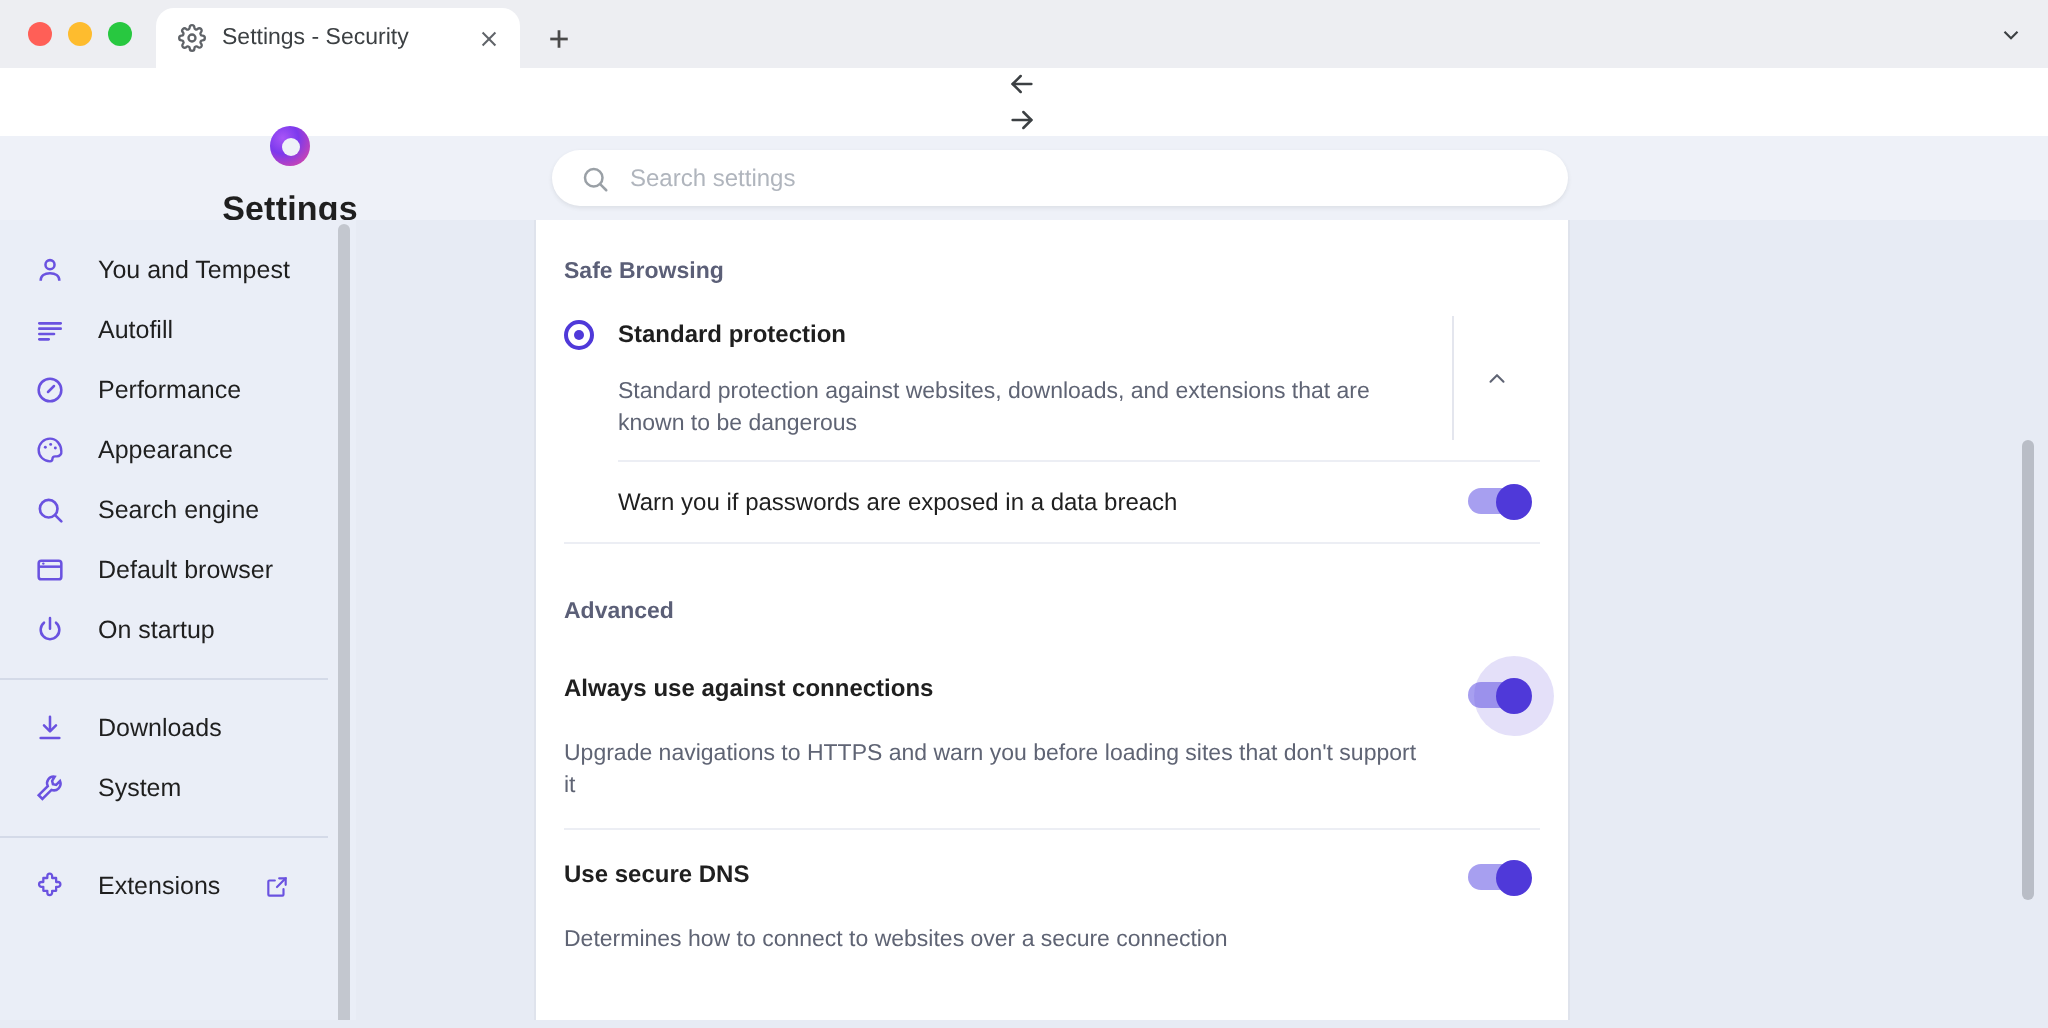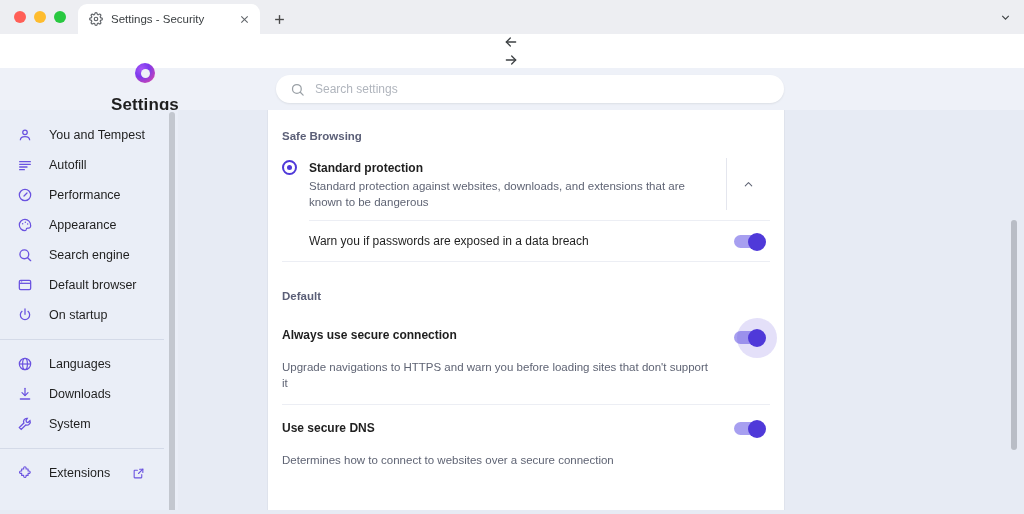--- a/index.html
+++ b/index.html
@@ -112,31 +112,31 @@
     width: 15px; height: 15px; border-radius: 50%; border: 2px solid #9aa0ae;
     flex: 0 0 15px; margin-top: 2px; margin-right: 12px; position: relative; background: transparent;
   }
   .radio.checked { border-color: #4f39d9; }
   .radio.checked::after {
     content:""; position:absolute; left:3px; top:3px; width:5px; height:5px;
     border-radius:50%; background:#4f39d9;
   }
   .r-text { flex: 1; padding-right: 10px; }
   .r-title { font-size: 12px; color: #1f1f1f; font-weight: 700; line-height: 16px; }
-  .r-sub { font-size: 11.5px; color: #5f6474; line-height: 16px; margin-top: 2px; }
+  .r-sub { font-size: 11.5px; color: #5f6474; line-height: 16px; margin-top: 12px; }
   .expander {
     width: 44px; flex: 0 0 44px; display: flex; align-items: center; justify-content: center;
     align-self: stretch; border-left: 1px solid #e4e6ee; color: #5f6474;
   }
 
   .divider { height: 1px; background: #eceef4; margin: 0 0 0 27px; }
   .divider.full { margin-left: 0; }
 
   .toggle-row {
-    display: flex; align-items: flex-end; justify-content: space-between;
+    display: flex; align-items: flex-start; justify-content: space-between;
     padding: 13px 0 13px 27px; position: relative;
   }
   .toggle-row.advanced { padding-left: 0; align-items: flex-start; }
   .tr-text { flex: 1; padding-right: 18px; }
   .tr-title { font-size: 12px; color: #1f1f1f; font-weight: 700; line-height: 16px; }
   .tr-sub { font-size: 11.5px; color: #5f6474; line-height: 16px; margin-top: 16px; }
   .tr-plain { font-size: 12px; color: #1f1f1f; }
 
   .switch { width: 30px; height: 13px; border-radius: 7px; background: #a79ff0;
             position: relative; flex: 0 0 30px; margin-right: 6px; }
@@ -342,30 +342,20 @@
           <svg viewBox="0 0 24 24" width="16" height="16" fill="none" stroke="currentColor" stroke-width="1.9" stroke-linecap="round">
               <path d="M7.5 6.5a7 7 0 1 0 9 0"></path>
               <line x1="12" y1="3" x2="12" y2="11"></line>
             </svg>
         </span>
         <span>On startup</span>
       </div>
 
       <div class="nav-sep"></div>
 
-      <div class="nav-item">
-        <span class="ic">
-          <svg viewBox="0 0 24 24" width="16" height="16" fill="none" stroke="currentColor" stroke-width="1.8">
-              <circle cx="12" cy="12" r="8.5"></circle>
-              <ellipse cx="12" cy="12" rx="3.6" ry="8.5"></ellipse>
-              <line x1="3.5" y1="12" x2="20.5" y2="12"></line>
-            </svg>
-        </span>
-        <span>Languages</span>
-      </div>
 
       <div class="nav-item">
         <span class="ic">
           <svg viewBox="0 0 24 24" width="16" height="16" fill="none" stroke="currentColor" stroke-width="1.9" stroke-linecap="round" stroke-linejoin="round">
               <line x1="12" y1="3.5" x2="12" y2="14"></line>
               <polyline points="7.5 10 12 14.5 16.5 10"></polyline>
               <line x1="5" y1="19.5" x2="19" y2="19.5"></line>
             </svg>
         </span>
         <span>Downloads</span>
@@ -425,25 +415,25 @@
           <div class="toggle-row">
             <span class="tr-plain">Warn you if passwords are exposed in a data breach</span>
             <span class="switch">
                 <span class="knob"></span>
               </span>
           </div>
 
           <div class="divider full"></div>
 
 
-          <div class="section-label adv">Default</div>
+          <div class="section-label adv">Advanced</div>
 
           <div class="toggle-row advanced">
             <span class="tr-text">
-              <span class="tr-title">Always use secure connection</span>
+              <span class="tr-title">Always use against connections</span>
               <div class="tr-sub">Upgrade navigations to HTTPS and warn you before loading sites that don't support it</div>
             </span>
             <span class="switch focused" style="margin-top:6px">
                 <span class="knob"></span>
               </span>
           </div>
 
           <div class="divider full"></div>
 
           <div class="toggle-row advanced">

